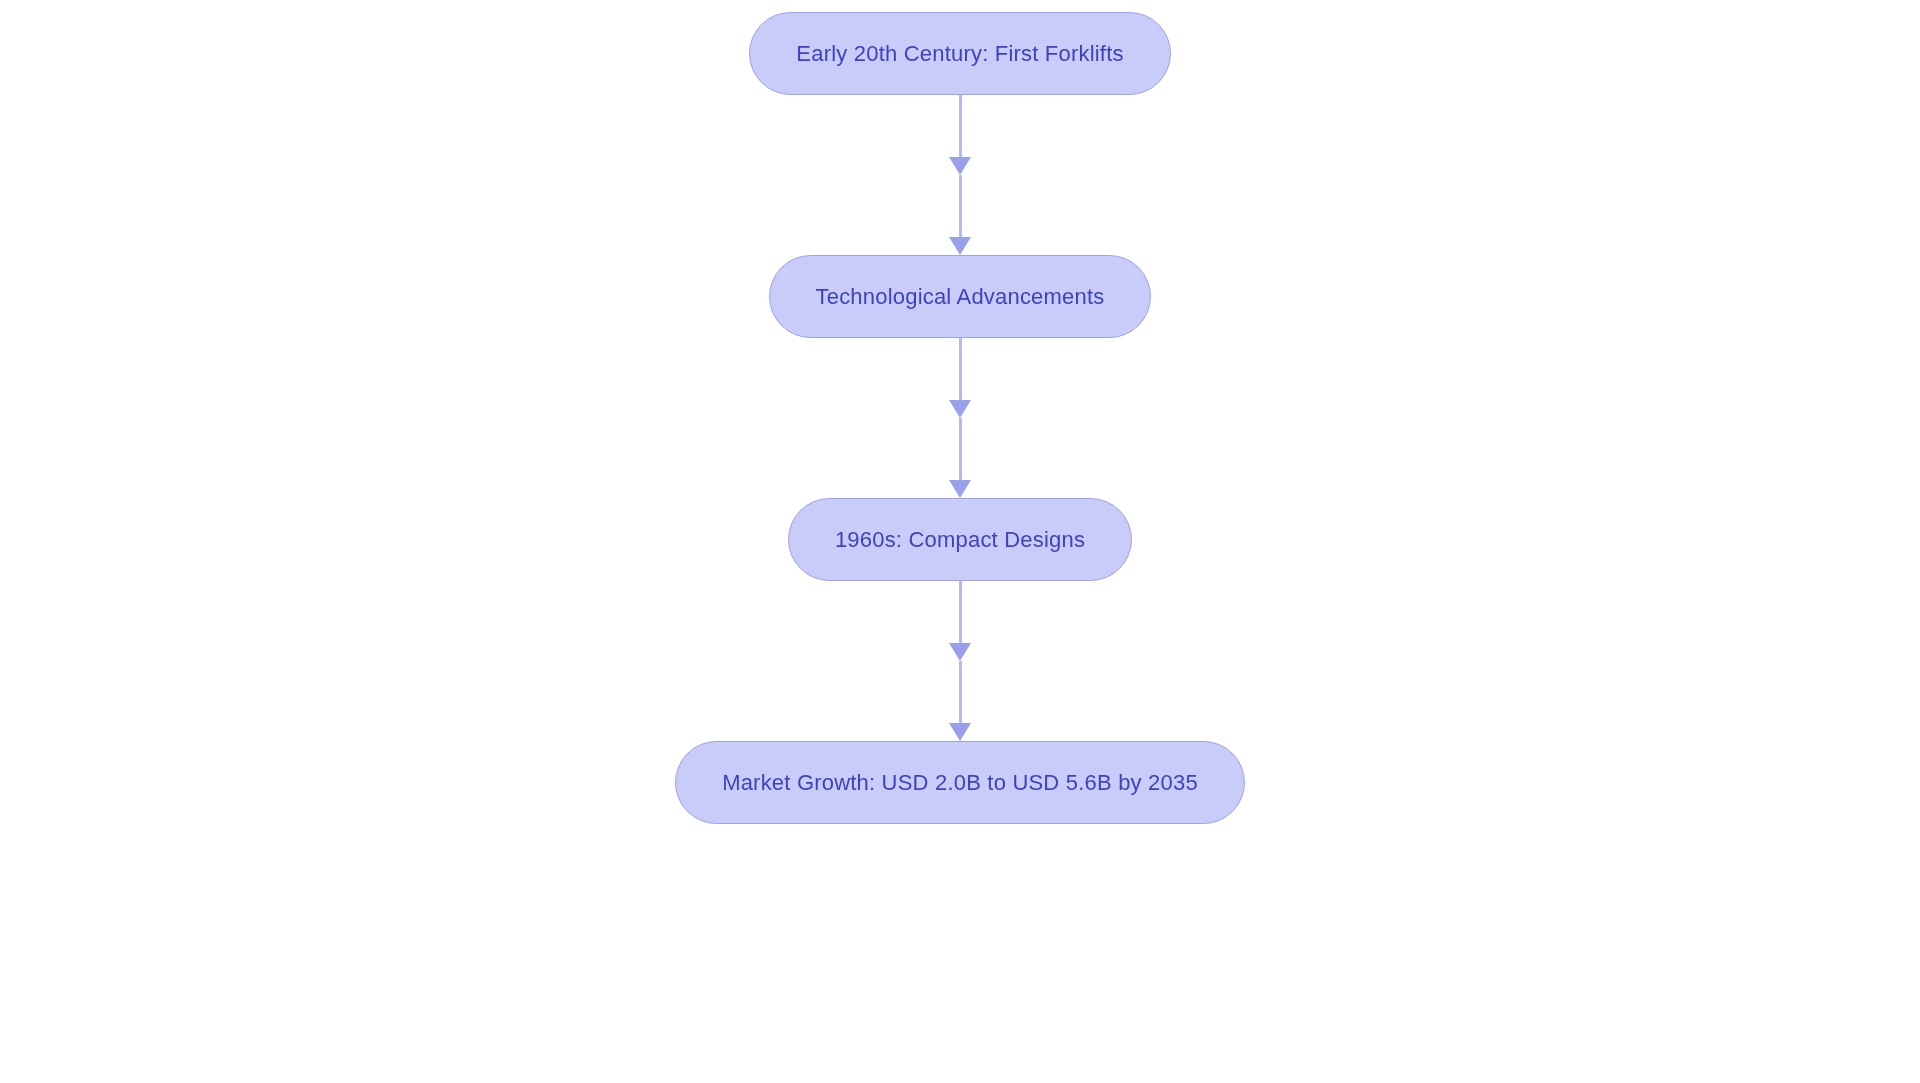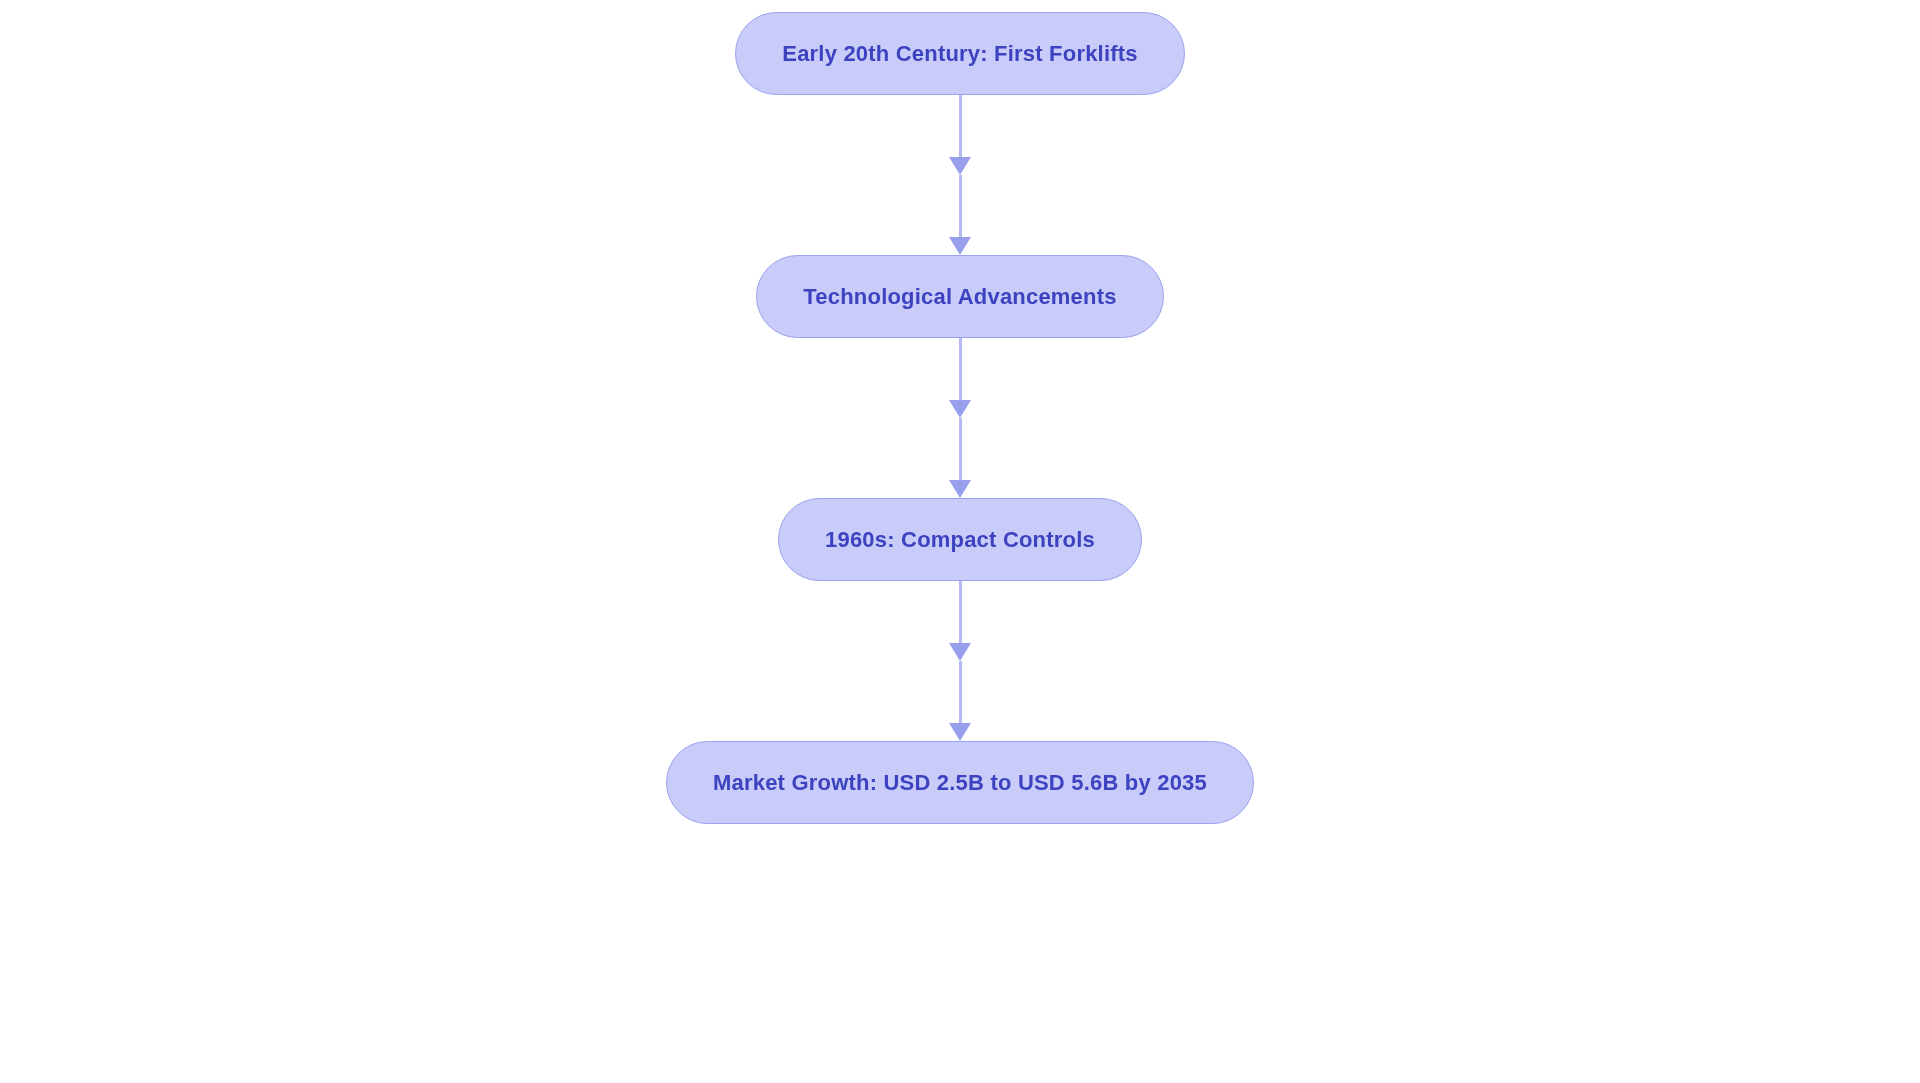--- a/index.html
+++ b/index.html
@@ -25,21 +25,21 @@
     border-radius: 42px;
     display: flex;
     align-items: center;
     justify-content: center;
     padding: 0 46px;
     box-sizing: border-box;
     background: var(--node-fill, #c9ccf8);
     border: 1.5px solid var(--node-border, #9aa1f0);
     color: var(--node-text, #3d43c0);
     font-size: 22px;
-    font-weight: 700;
+    font-weight: 400;
     letter-spacing: 0.2px;
     white-space: nowrap;
     flex: 0 0 auto;
   }
   .arrow {
     height: 80px;
     display: flex;
     flex-direction: column;
     align-items: center;
     flex: 0 0 auto;
@@ -82,28 +82,28 @@
     <div class="arrow-line"></div>
     <div class="arrow-head"></div>
   </div>
 
 
   <div class="arrow">
     <div class="arrow-line"></div>
     <div class="arrow-head"></div>
   </div>
 
-  <div class="node">1960s: Compact Controls</div>
+  <div class="node">1960s: Compact Designs</div>
 
   <div class="arrow">
     <div class="arrow-line"></div>
     <div class="arrow-head"></div>
   </div>
 
 
   <div class="arrow">
     <div class="arrow-line"></div>
     <div class="arrow-head"></div>
   </div>
 
-  <div class="node">Market Growth: USD 2.5B to USD 5.6B by 2035</div>
+  <div class="node">Market Growth: USD 2.0B to USD 5.6B by 2035</div>
 
 </div>
 
 </body></html>

